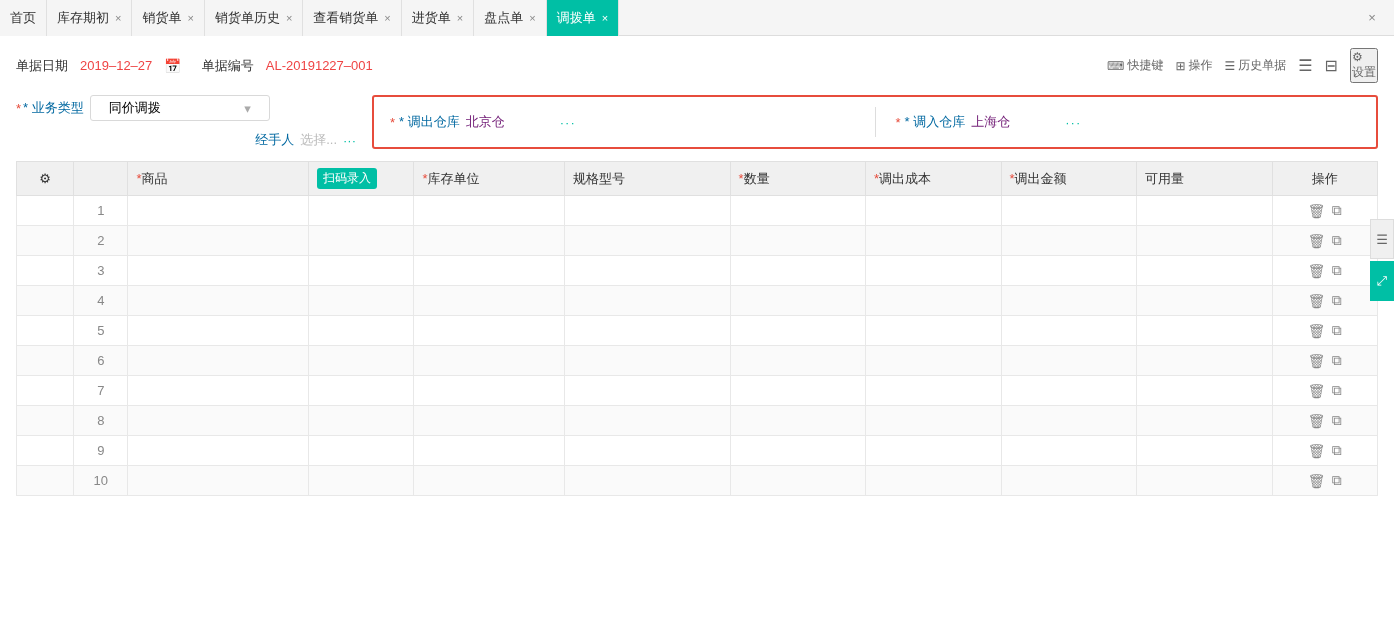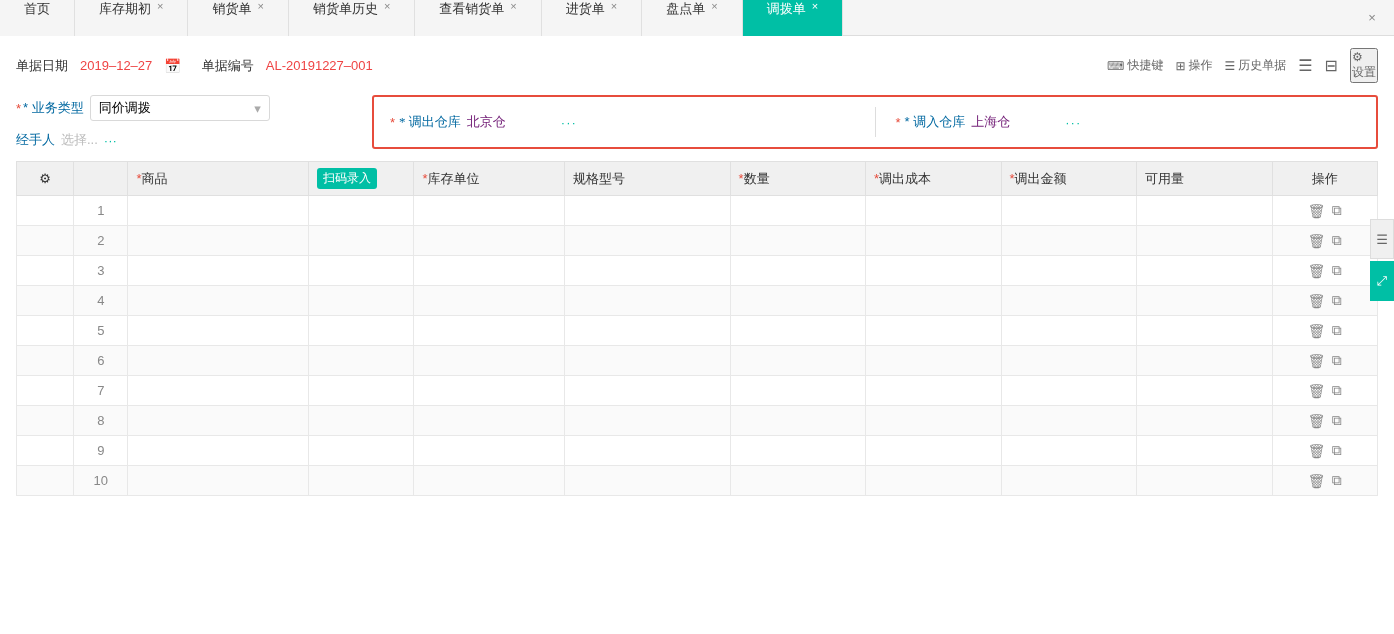--- a/index.html
+++ b/index.html
@@ -9,21 +9,22 @@
     .tab-bar {
       display: flex;
       align-items: center;
       background: #f5f5f5;
       border-bottom: 1px solid #ddd;
       height: 36px;
       padding-left: 0;
     }
     .tab-item {
       display: flex;
-      padding: 0 24px;
+      align-items: center;
+      padding: 0 10px;
       height: 36px;
       cursor: pointer;
       white-space: nowrap;
       color: #333;
       border-right: 1px solid #e0e0e0;
       background: #f5f5f5;
     }
     .tab-item.active {
       background: #00bfa5;
       color: #fff;
@@ -138,21 +139,21 @@
       cursor: pointer;
       margin-left: 8px;
       letter-spacing: 1px;
     }
     .select-wrapper {
       display: flex;
       align-items: center;
       gap: 4px;
       border: 1px solid #d9d9d9;
       border-radius: 3px;
-      padding: 3px 8px;
+      padding: 3px 18px;
       min-width: 180px;
       background: #fff;
       cursor: pointer;
     }
     .select-arrow {
       margin-left: auto;
       color: #aaa;
     }
     .warehouse-field {
       display: flex;
@@ -163,20 +164,21 @@
     .warehouse-divider {
       width: 1px;
       height: 30px;
       background: #ddd;
       margin: 0 20px;
     }
     .person-field {
       display: flex;
       align-items: center;
       gap: 6px;
+      justify-content: flex-end;
     }
     .person-placeholder {
       color: #bbb;
     }
     .person-dots {
       color: #00bfa5;
       cursor: pointer;
     }
 
     
@@ -354,21 +356,21 @@
       <div class="person-field">
         <span class="field-label">经手人</span>
         <span class="person-placeholder">选择...</span>
         <span class="person-dots">···</span>
       </div>
     </div>
 
     <div class="form-right">
       <div class="warehouse-field">
         <span class="required-star">*</span>
-        <span class="field-label" style="margin-left:-4px;font-family:Liberation Serif, serif;">* 调出仓库</span>
+        <span class="field-label" style="margin-left:-4px;">* 调出仓库</span>
         <span class="field-value">北京仓</span>
         <span class="field-dots">···</span>
       </div>
       <div class="warehouse-divider"></div>
       <div class="warehouse-field">
         <span class="required-star">*</span>
         <span class="field-label" style="margin-left:-4px;">* 调入仓库</span>
         <span class="field-value">上海仓</span>
         <span class="field-dots">···</span>
       </div>

